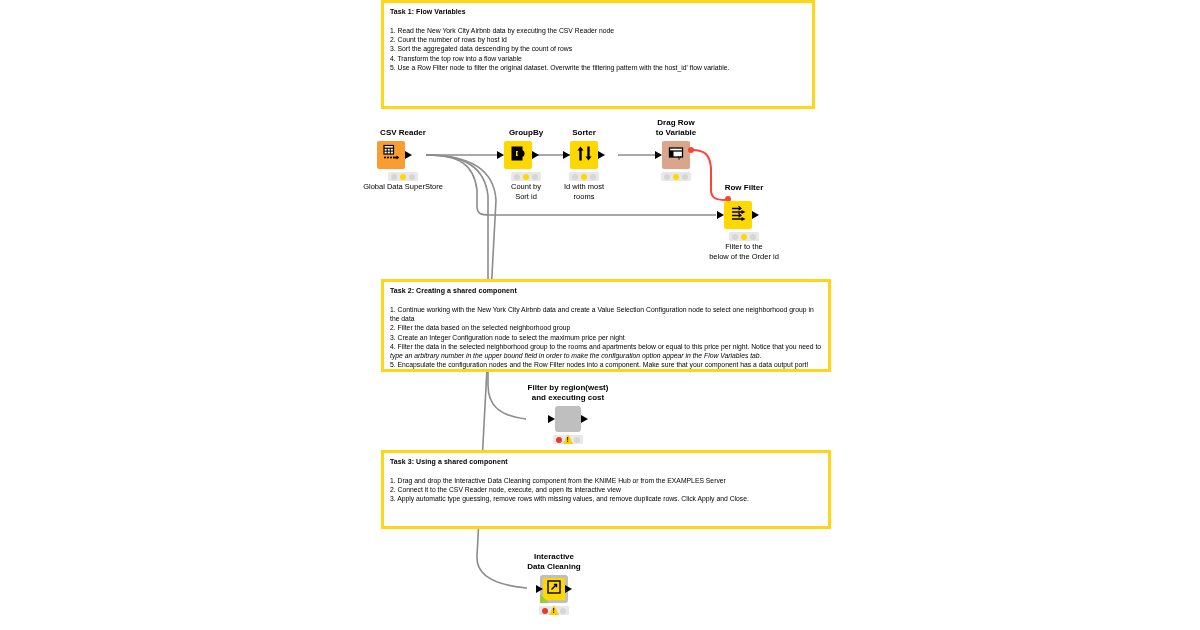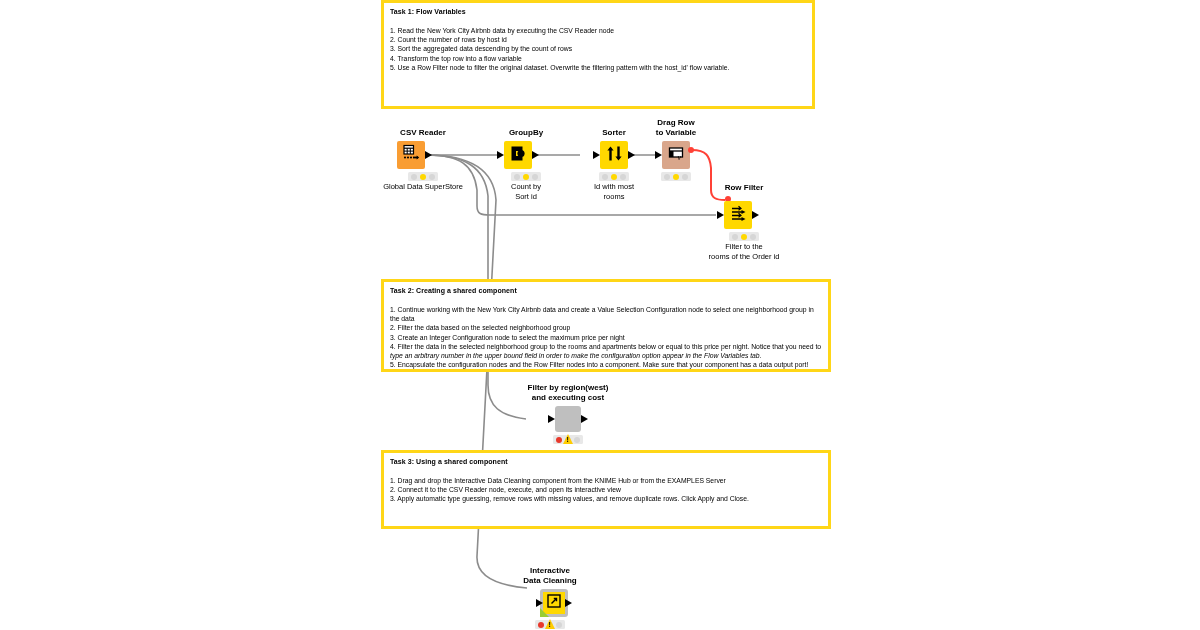--- a/index.html
+++ b/index.html
@@ -224,21 +224,21 @@
 
   <div class="task-box" style="left:381px; top:450px; width:450px; height:79px;">
     <div class="task-title">Task 3: Using a shared component</div>
     <div class="task-body">
       <span class="ln">1.  Drag and drop the Interactive Data Cleaning component from the KNIME Hub or from the EXAMPLES Server</span>
       <span class="ln">2. Connect it to the CSV Reader node, execute, and open its interactive view</span>
       <span class="ln">3. Apply automatic type guessing, remove rows with missing values, and remove duplicate rows. Click Apply and Close.</span>
     </div>
   </div>
 
-  <div class="node" style="left:397px; top:141px; width:52px; height:28px;border-radius:13px;">
+  <div class="node" style="left:377px; top:141px; width:52px; height:28px;border-radius:13px;">
     <div class="node-label-top">CSV Reader</div>
     <div class="node-body csv">
       <span class="gicon">
         <svg width="20" height="20" viewBox="0 0 20 20">
           <rect x="3" y="2.5" width="9.5" height="8.5" fill="#fff" stroke="#000" stroke-width="1.2"></rect>
           <line x1="3" y1="5.2" x2="12.5" y2="5.2" stroke="#000" stroke-width="1.2"></line>
           <line x1="6.2" y1="5.2" x2="6.2" y2="11" stroke="#000" stroke-width="1"></line>
           <line x1="9.3" y1="5.2" x2="9.3" y2="11" stroke="#000" stroke-width="1"></line>
           <line x1="3" y1="8.1" x2="12.5" y2="8.1" stroke="#000" stroke-width="1"></line>
           <circle cx="4" cy="14.5" r="1.05" fill="#000"></circle>
@@ -276,21 +276,21 @@
       <span class="lamp"></span>
       <span class="lamp yellow"></span>
       <span class="lamp"></span>
     </div>
     <div class="node-label-bottom">
       <span style="display:block">Count by</span>
       <span style="display:block">Sort  id</span>
     </div>
   </div>
 
-  <div class="node" style="left:600px; top:141px; width:28px; height:28px;">
+  <div class="node" style="left:570px; top:141px; width:28px; height:28px;">
     <div class="node-label-top">Sorter</div>
     <div class="node-body yellow">
       <span class="gicon">
         <svg width="19" height="19" viewBox="0 0 19 19">
           <path d="M5.5 16.5 L5.5 4" stroke="#000" stroke-width="2.4"></path>
           <path d="M2.4 6.6 L5.5 2.6 L8.6 6.6 Z" fill="#000"></path>
           <path d="M13.5 2.5 L13.5 15" stroke="#000" stroke-width="2.4"></path>
           <path d="M10.4 12.4 L13.5 16.4 L16.6 12.4 Z" fill="#000"></path>
         </svg>
       </span>
@@ -351,42 +351,42 @@
       <div class="port in"></div>
       <div class="port out"></div>
     </div>
     <div class="status">
       <span class="lamp"></span>
       <span class="lamp yellow"></span>
       <span class="lamp"></span>
     </div>
     <div class="node-label-bottom">
       <span style="display:block">Filter to the</span>
-      <span style="display:block">rooms of the Order id</span>
+      <span style="display:block">below of the Order id</span>
     </div>
   </div>
 
   <div class="node" style="left:539px; top:406px; width:26px; height:26px;margin-left:16px;">
     <div class="node-label-top">
       <span style="display:block">Filter by region(west)</span>
       <span style="display:block">and executing cost</span>
     </div>
     <div class="node-body component">
       <div class="port in"></div>
       <div class="port out"></div>
     </div>
     <div class="status">
       <span class="lamp red"></span>
       <span class="lamp"></span>
       <span class="lamp"></span>
     </div>
     <div class="warn" style="top:calc(100% + 2px);"></div>
   </div>
 
-  <div class="node" style="left:540px; top:589px; width:20px; height:28px;">
+  <div class="node" style="left:540px; top:575px; width:28px; height:28px;">
     <div class="node-label-top">
       <span style="display:block">Interactive</span>
       <span style="display:block">Data Cleaning</span>
     </div>
     <div class="node-body comp-yellow">
       <span class="gicon">
         <svg width="16" height="16" viewBox="0 0 16 16">
           <rect x="2" y="2" width="12" height="12" fill="none" stroke="#000" stroke-width="1.4"></rect>
           <path d="M5.5 10.5 L10.5 5.5" stroke="#000" stroke-width="1.4"></path>
           <path d="M7.8 5.5 L10.5 5.5 L10.5 8.2" stroke="#000" stroke-width="1.4" fill="none"></path>

